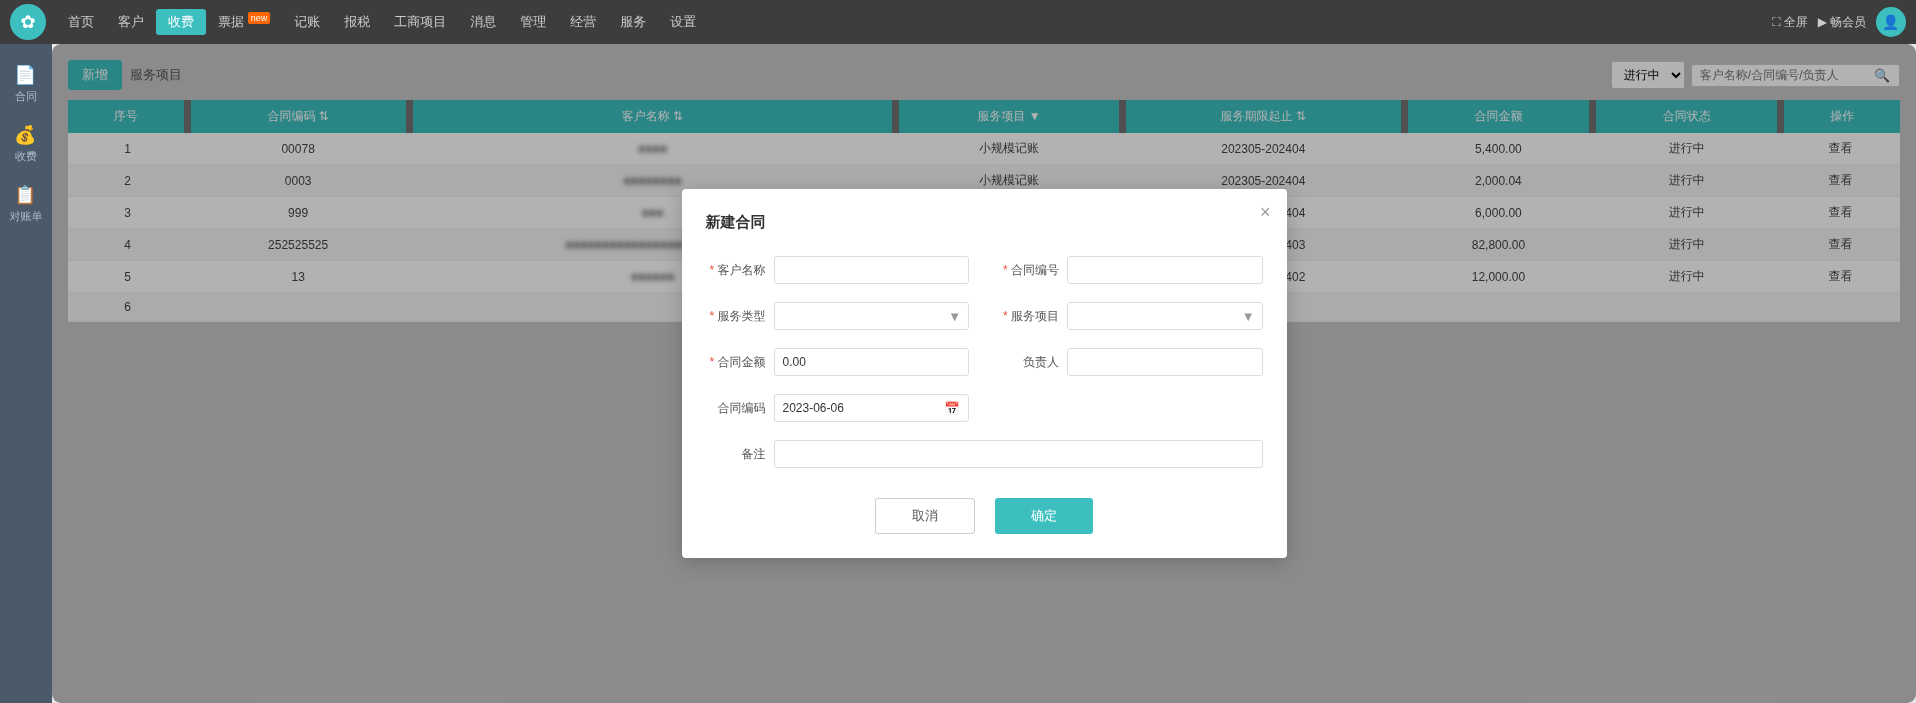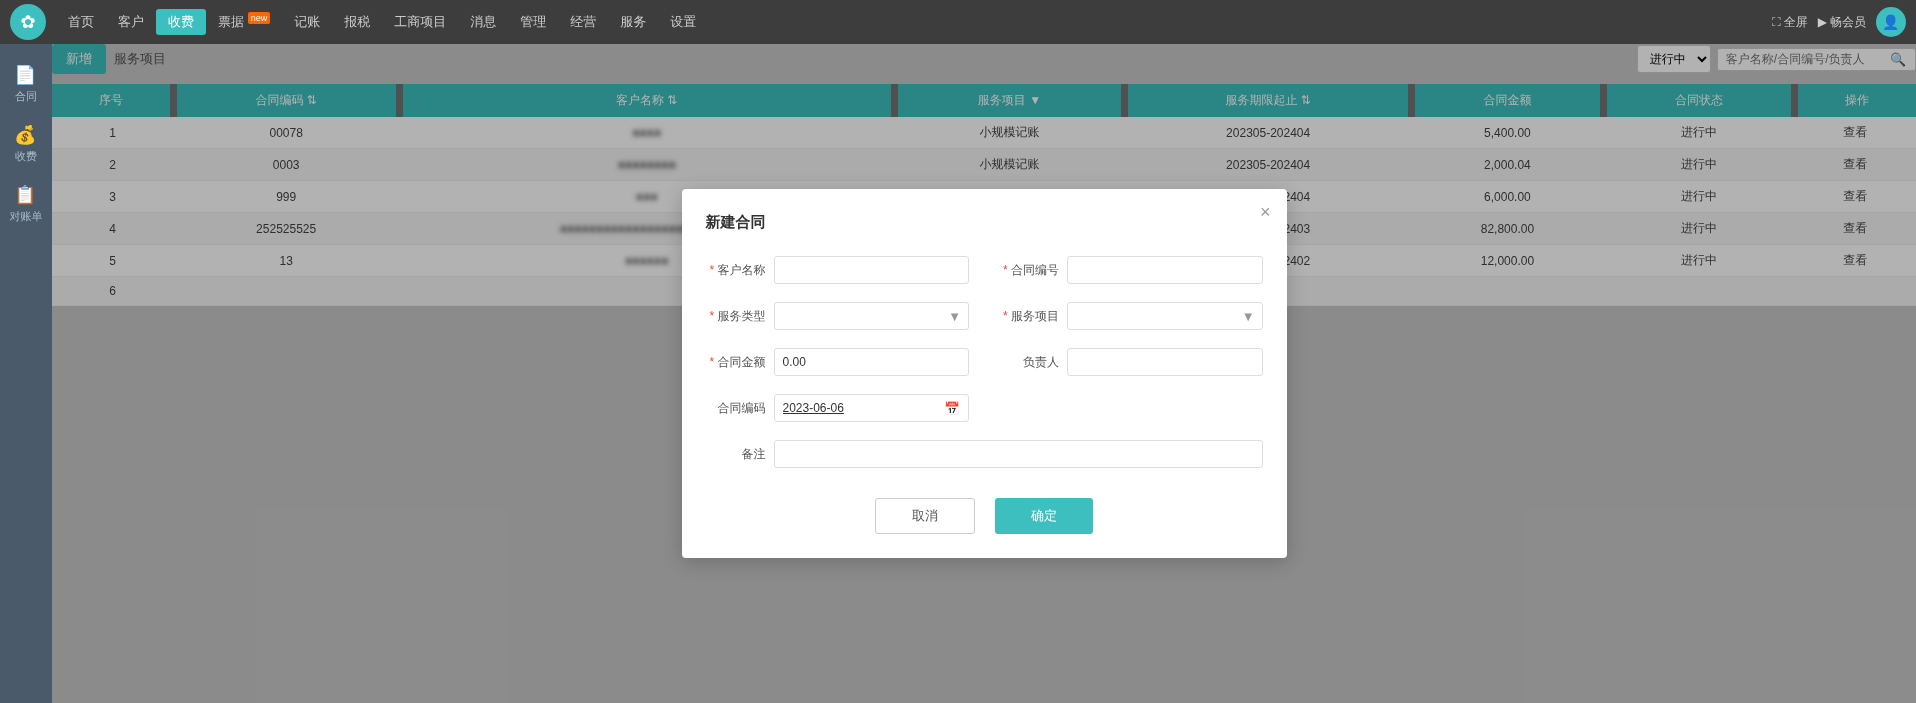--- a/index.html
+++ b/index.html
@@ -82,22 +82,24 @@
       text-align: center;
     }
     .sidebar-item .sidebar-icon {
       font-size: 18px; margin-bottom: 3px;
     }
 
     
     .content-area {
       flex: 1;
       background: #c8c8c8;
+      padding: 16px;
       position: relative;
       overflow: hidden;
+      border-radius: 9px;
     }
 
     
     .table-toolbar {
       display: flex;
       align-items: center;
       gap: 8px;
       margin-bottom: 10px;
     }
     .btn-new {
@@ -124,21 +126,21 @@
       font-size: 12px;
       background: white;
       cursor: pointer;
     }
     .search-box {
       display: flex; align-items: center;
       border: 1px solid #ccc;
       border-radius: 3px;
       background: white;
       padding: 3px 8px;
-      gap: 5px;
+      gap: 15px;
     }
     .search-box input {
       border: none; outline: none; font-size: 12px; width: 160px; color: #888;
     }
     .search-icon { color: #888; cursor: pointer; }
 
     
     .data-table {
       width: 100%;
       border-collapse: collapse;
@@ -266,21 +268,20 @@
       align-items: center;
     }
     .form-input-date-wrap input {
       width: 100%;
       border: 1px solid #ddd;
       border-radius: 3px;
       padding: 6px 8px;
       font-size: 12px;
       outline: none;
       color: #333;
-      text-decoration: underline;
     }
     .form-input-date-wrap .cal-icon {
       position: absolute;
       right: 8px;
       color: #999;
       cursor: pointer;
     }
 
     .modal-footer {
       display: flex;

